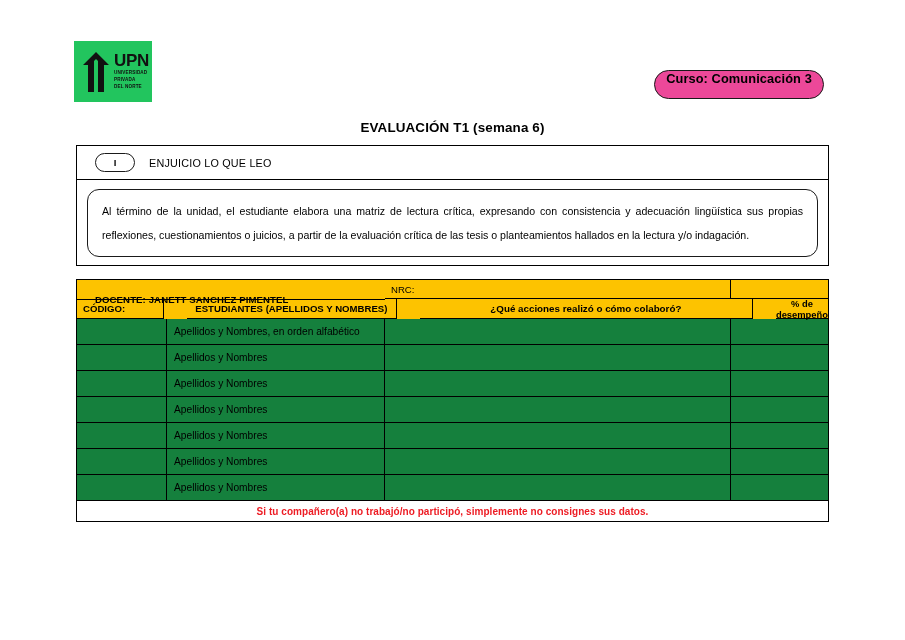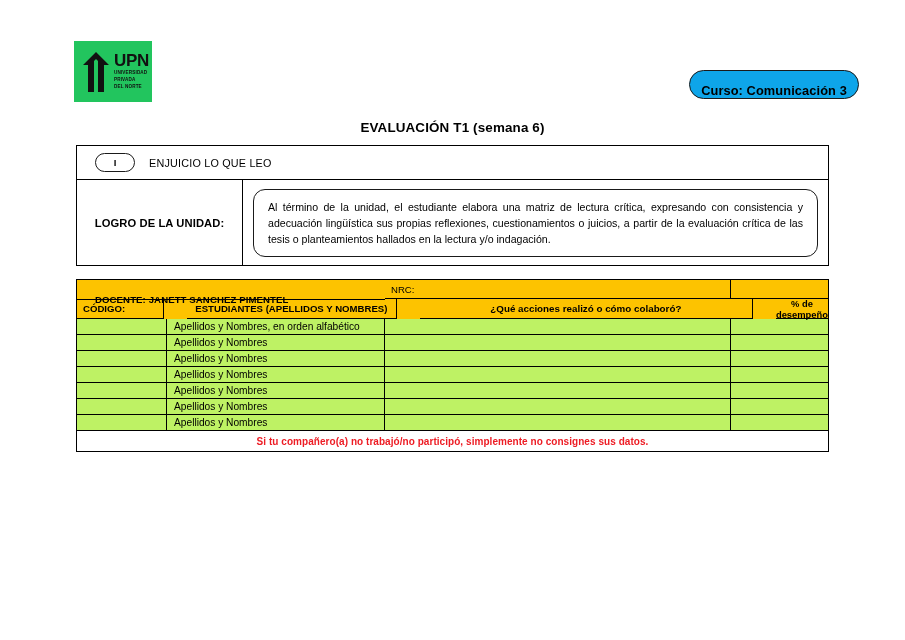--- a/index.html
+++ b/index.html
@@ -66,31 +66,31 @@
     font-weight: bold;
     font-size: 4.6px;
     line-height: 6.2px;
     letter-spacing: 0.15px;
     color: #111111;
     margin-top: 1px;
   }
 
   .course-box {
     position: absolute;
-    left: 689px;
+    left: 654px;
     top: 70px;
     width: 170px;
     height: 29px;
     border: 1.4px solid #1a1a1a;
     border-radius: 15px;
     display: flex;
-    align-items: flex-end;
+    align-items: flex-start;
     justify-content: center;
     box-sizing: border-box;
-    background: #0ea5e9;
+    background: #ec4899;
   }
   .course-box span {
     font-size: 12.8px;
     font-weight: bold;
     letter-spacing: 0.1px;
   }
 
   .doc-title {
     position: absolute;
     left: 0;
@@ -161,21 +161,21 @@
     letter-spacing: 0.2px;
   }
 
   .logro-box {
     border: 1.2px solid #1a1a1a;
     border-radius: 12px;
     box-sizing: border-box;
     width: 100%;
     padding: 9px 14px 9px 14px;
     font-size: 10.6px;
-    line-height: 16px;
+    line-height: 24px;
     text-align: justify;
     background: #ffffff;
   }
 
   
   .grade-table {
     position: absolute;
     left: 76px;
     top: 279px;
     width: 753px;
@@ -236,21 +236,21 @@
     font-size: 9.8px; font-weight: bold;
   }
   .head2 .c-pct {
     flex: 1;
     border-bottom: 1.3px solid #000000;
     display: flex; align-items: center; justify-content: center;
     text-align: center;
     font-size: 9.4px; font-weight: bold;
   }
 
-  .s-row { height: 16px; background: #bef264; }
+  .s-row { height: 26px; background: #15803d; }
   .s-row .c-cod {
     width: 90px;
     border-right: 1.3px solid #000000;
     border-bottom: 1.1px solid #000000;
   }
   .s-row .c-est {
     width: 218px;
     border-right: 1.3px solid #000000;
     border-bottom: 1.1px solid #000000;
     display: flex; align-items: center;
@@ -310,21 +310,20 @@
   <div class="info-table">
 
     <div class="info-row row-unidad">
       <div class="info-value">
         <div class="unit-badge">I</div>
         <div class="unit-name">ENJUICIO LO QUE LEO</div>
       </div>
     </div>
 
     <div class="info-row row-logro last">
-      <div class="info-label">LOGRO DE LA UNIDAD:</div>
       <div class="info-value">
         <div class="logro-box">Al término de la unidad, el estudiante elabora una matriz de lectura crítica, expresando con consistencia y adecuación lingüística sus propias reflexiones, cuestionamientos o juicios, a partir de la evaluación crítica de las tesis o planteamientos hallados en la lectura y/o indagación.</div>
       </div>
     </div>
   </div>
 
   <div class="grade-table">
 
     <div class="g-row head1">
       <div class="g-cell c-doc">DOCENTE: JANETT SANCHEZ PIMENTEL</div>

